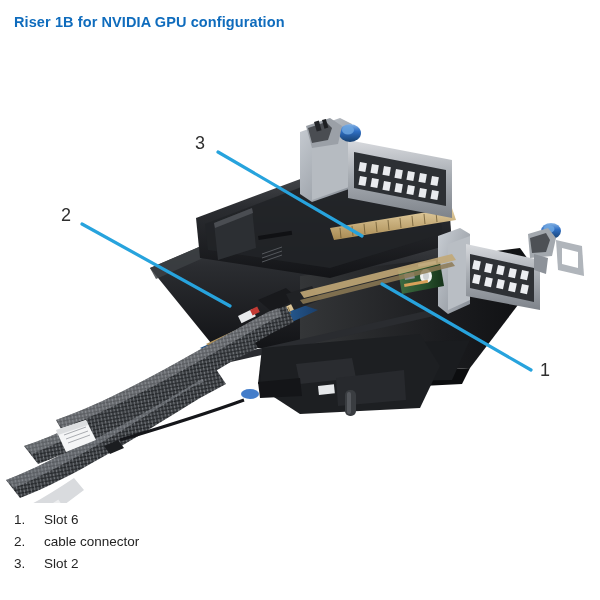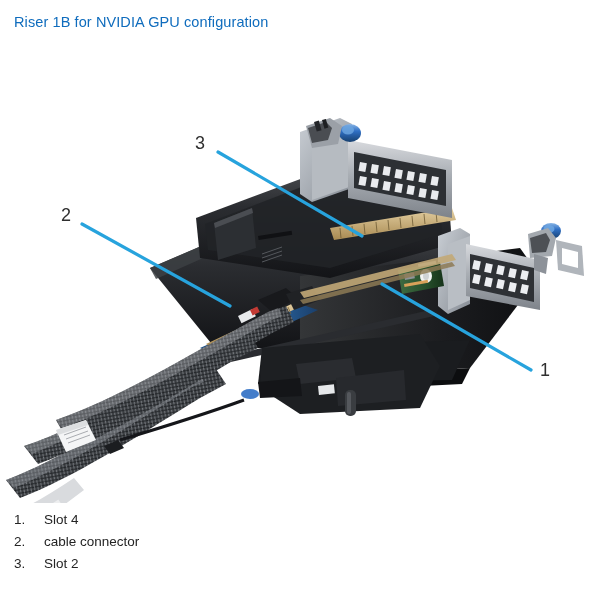--- a/index.html
+++ b/index.html
@@ -21,21 +21,21 @@
     width: 600px;
     height: 600px;
     background: #ffffff;
   }
   
   .doc-title {
     position: absolute;
     left: 14px;
     top: 14px;
     font-size: 14.5px;
-    font-weight: normal;
+    font-weight: bold;
     letter-spacing: 0.1px;
     color: #0f6cbd;
     white-space: nowrap;
   }
   
   .figure {
     position: absolute;
     left: 0;
     top: 48px;
     width: 600px;
@@ -338,21 +338,21 @@
 
       <text class="callout-num" x="200" y="101" text-anchor="middle">3</text>
       <text class="callout-num" x="66" y="173" text-anchor="middle">2</text>
       <text class="callout-num" x="545" y="328" text-anchor="middle">1</text>
     </svg>
   </div>
 
   <div class="legend">
     <div class="legend-row">
       <span class="legend-num">1.</span>
-      <span class="legend-label">Slot 4</span>
+      <span class="legend-label">Slot 6</span>
     </div>
     <div class="legend-row">
       <span class="legend-num">2.</span>
       <span class="legend-label">cable connector</span>
     </div>
     <div class="legend-row">
       <span class="legend-num">3.</span>
       <span class="legend-label">Slot 2</span>
     </div>
   </div>

